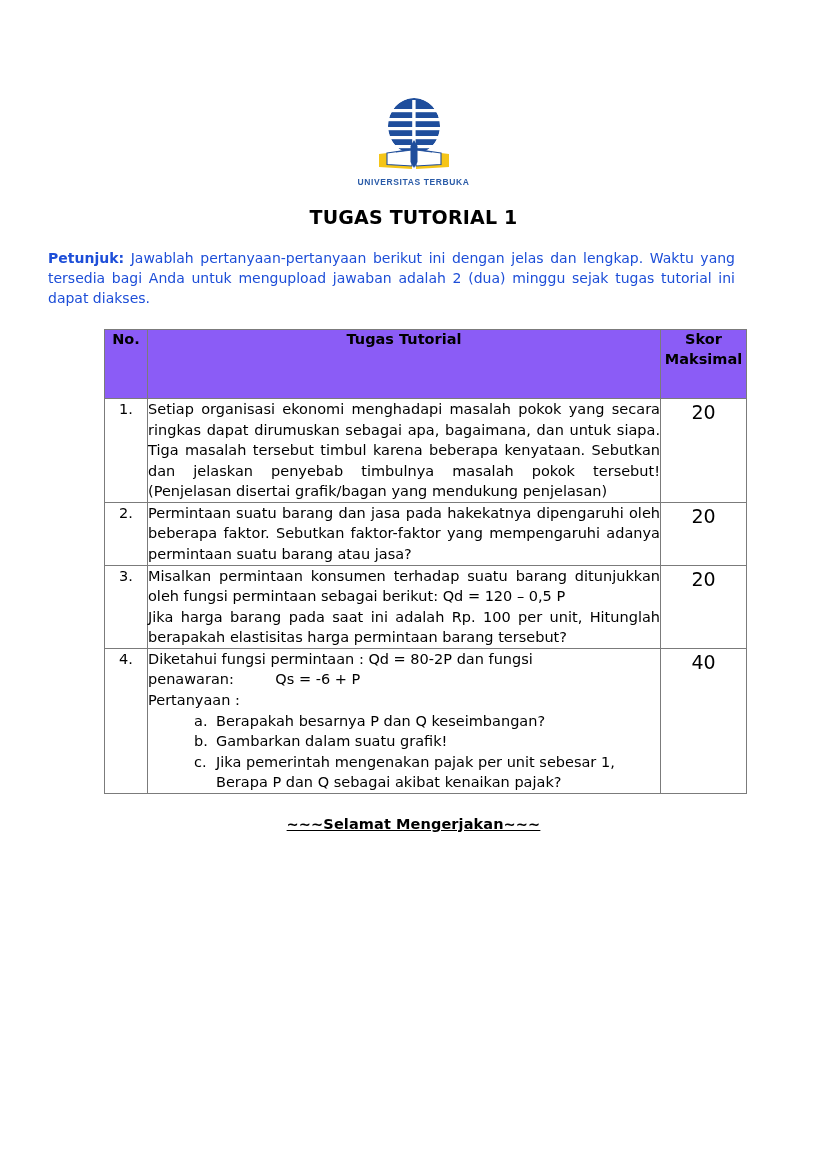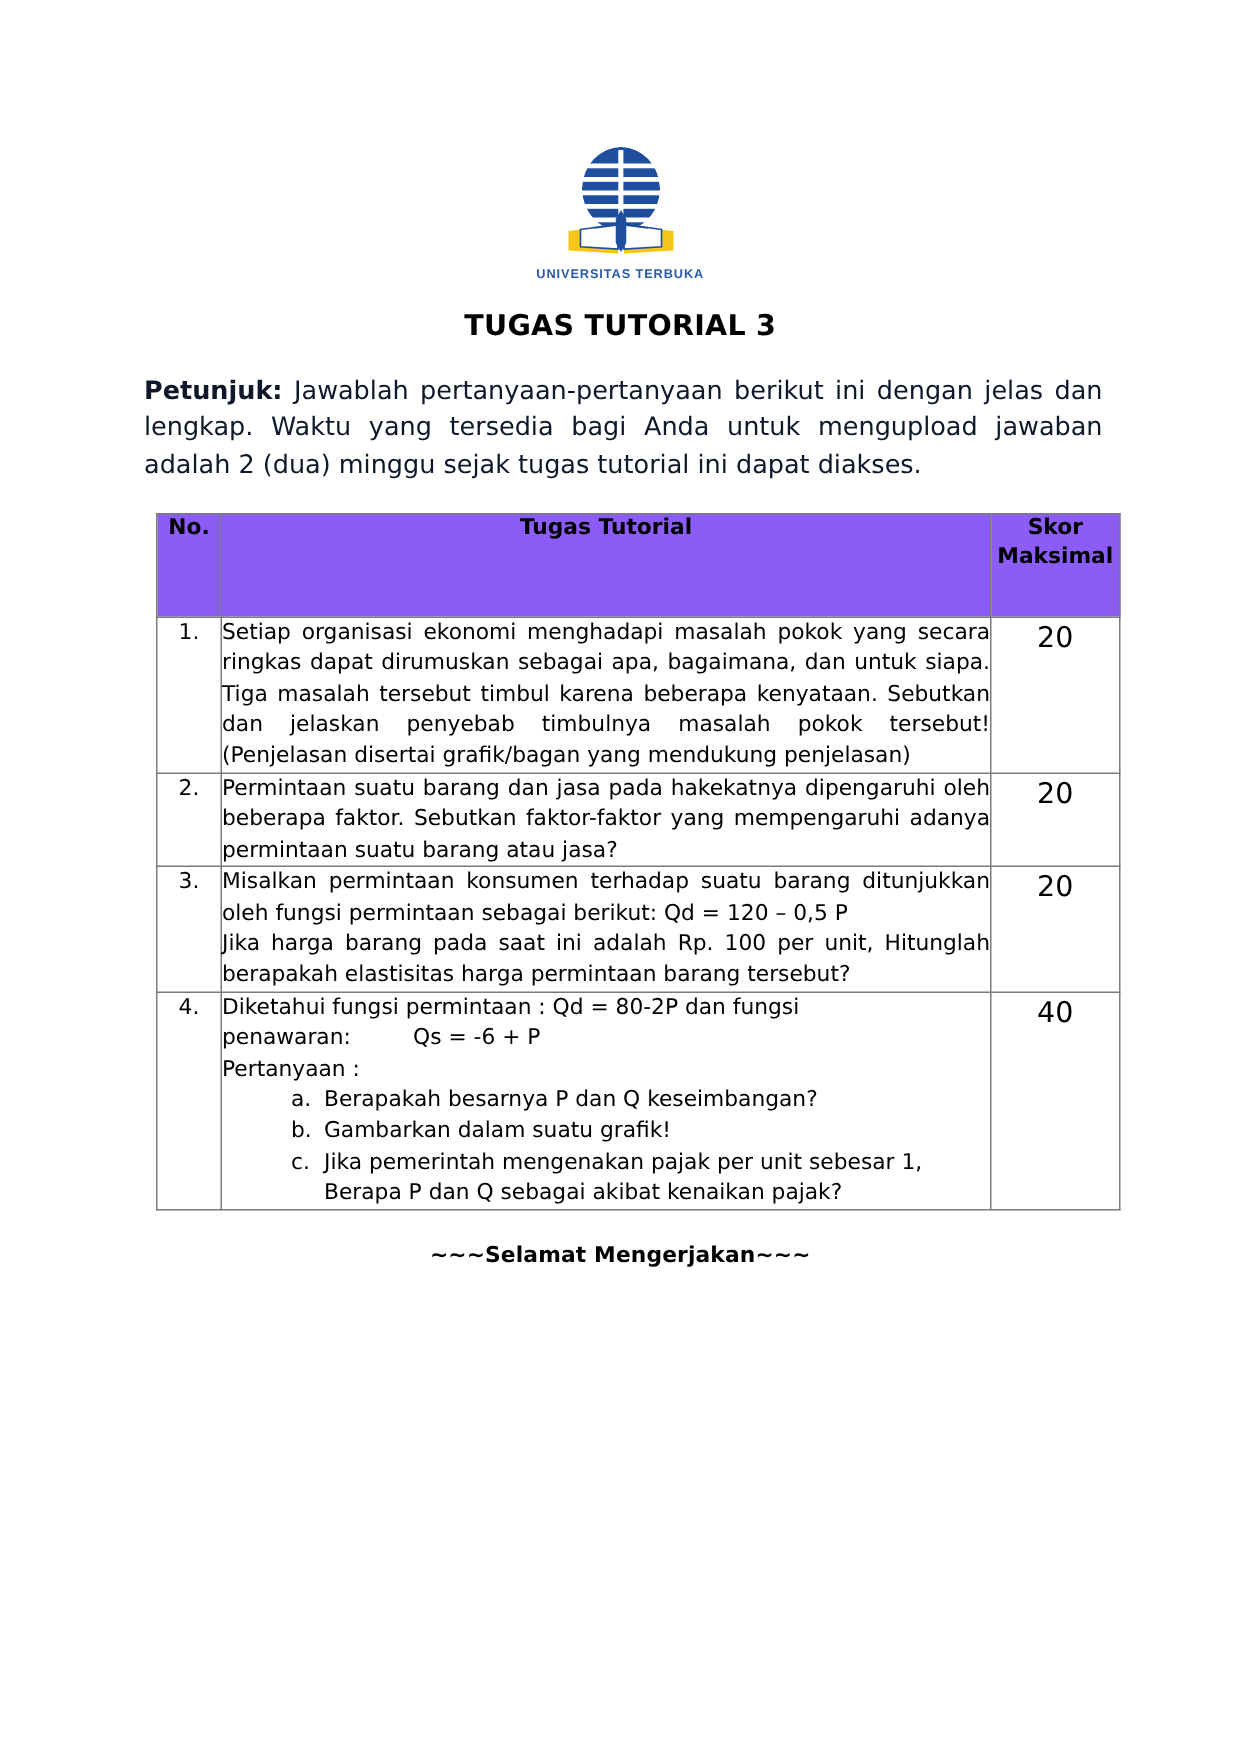--- a/index.html
+++ b/index.html
@@ -62,25 +62,25 @@
     font-family: "DejaVu Sans", sans-serif;
     font-weight: bold;
     font-size: 19px;
     letter-spacing: 0.1px;
     color: #000;
     line-height: 1.28;
   }
 
   
   .instruction {
-    margin: 20px 88px 0 92px;
-    font-size: 17px;
+    margin: 20px 88px 0 44px;
+    font-size: 14px;
     line-height: 1.42;
     text-align: justify;
-    color: #0f172a;
+    color: #1d4ed8;
   }
   .instruction b { font-weight: bold; }
 
   
   .tbl-wrap {
     margin: 20px 0 0 100px;
     width: 641px;
   }
   table.tt {
     border-collapse: collapse;
@@ -151,20 +151,21 @@
   .nowrap-gap { white-space: pre; }
 
   
   .closing {
     text-align: center;
     font-weight: bold;
     font-size: 14.5px;
     margin-top: 22px;
     letter-spacing: 0.1px;
     color: #000;
+    text-decoration: underline;
   }
 </style>
 </head>
 <body>
 
 <div class="page">
 
   <div class="logo-block">
     <div class="logo-wrap">
       <svg class="logo-svg" width="96" height="80" viewBox="0 0 96 80">
@@ -190,21 +191,21 @@
         <path d="M30,56 L46,54" stroke="#1f4e9c" stroke-width="0.9" fill="none"></path>
         <path d="M66,56 L50,54" stroke="#1f4e9c" stroke-width="0.9" fill="none"></path>
 
         <path d="M48,44 L51.5,50 L51.5,66 L48,72 L44.5,66 L44.5,50 Z" fill="#1f4e9c"></path>
       </svg>
       <div class="logo-caption">UNIVERSITAS TERBUKA</div>
     </div>
   </div>
 
   <div class="title-block">
-    <div class="doc-title-1">TUGAS TUTORIAL  3</div>
+    <div class="doc-title-1">TUGAS TUTORIAL  1</div>
   </div>
 
   <div class="instruction"><b>Petunjuk:</b><span> Jawablah pertanyaan-pertanyaan berikut ini dengan jelas dan lengkap. Waktu yang tersedia bagi Anda untuk mengupload jawaban adalah 2 (dua) minggu sejak tugas tutorial ini dapat diakses.</span></div>
 
   <div class="tbl-wrap">
     <table class="tt">
       <thead>
         <tr>
           <th class="col-no">No.</th>
           <th class="col-task">Tugas Tutorial</th>

